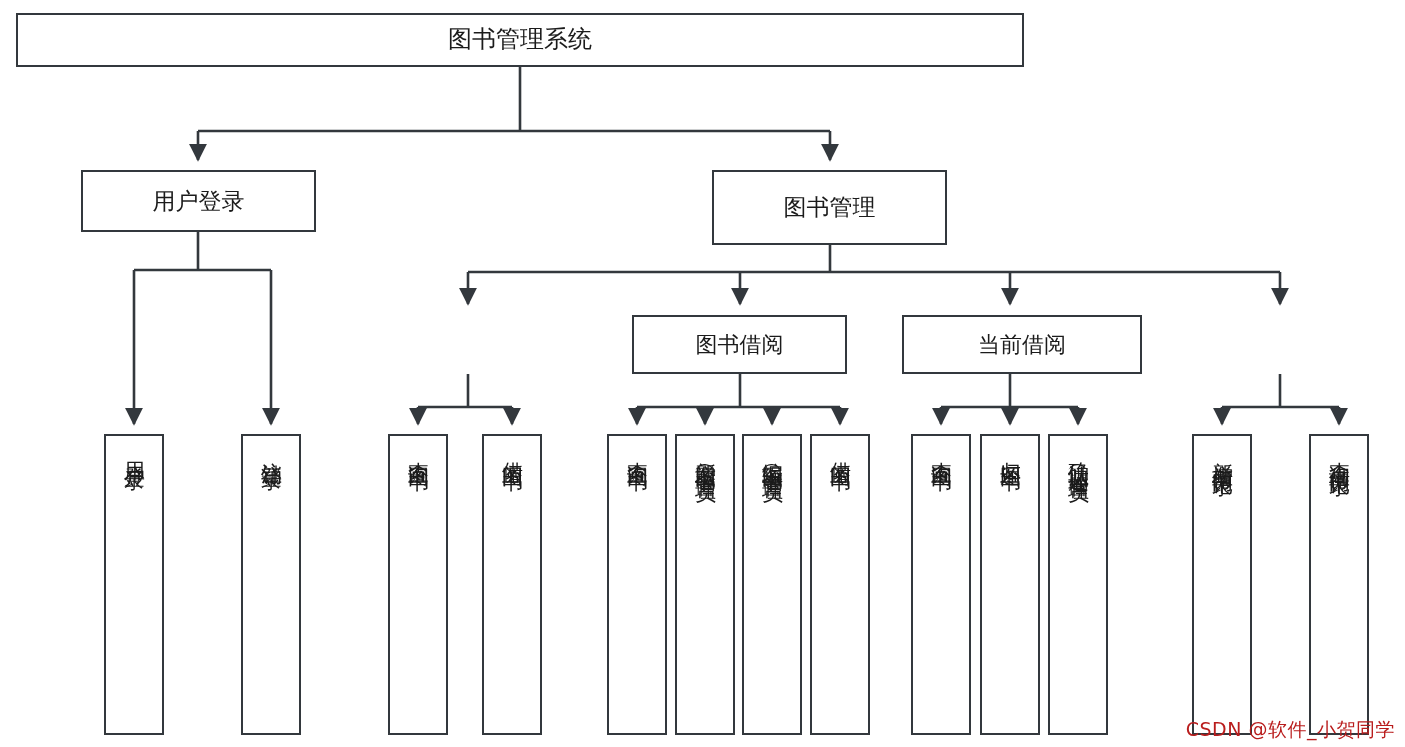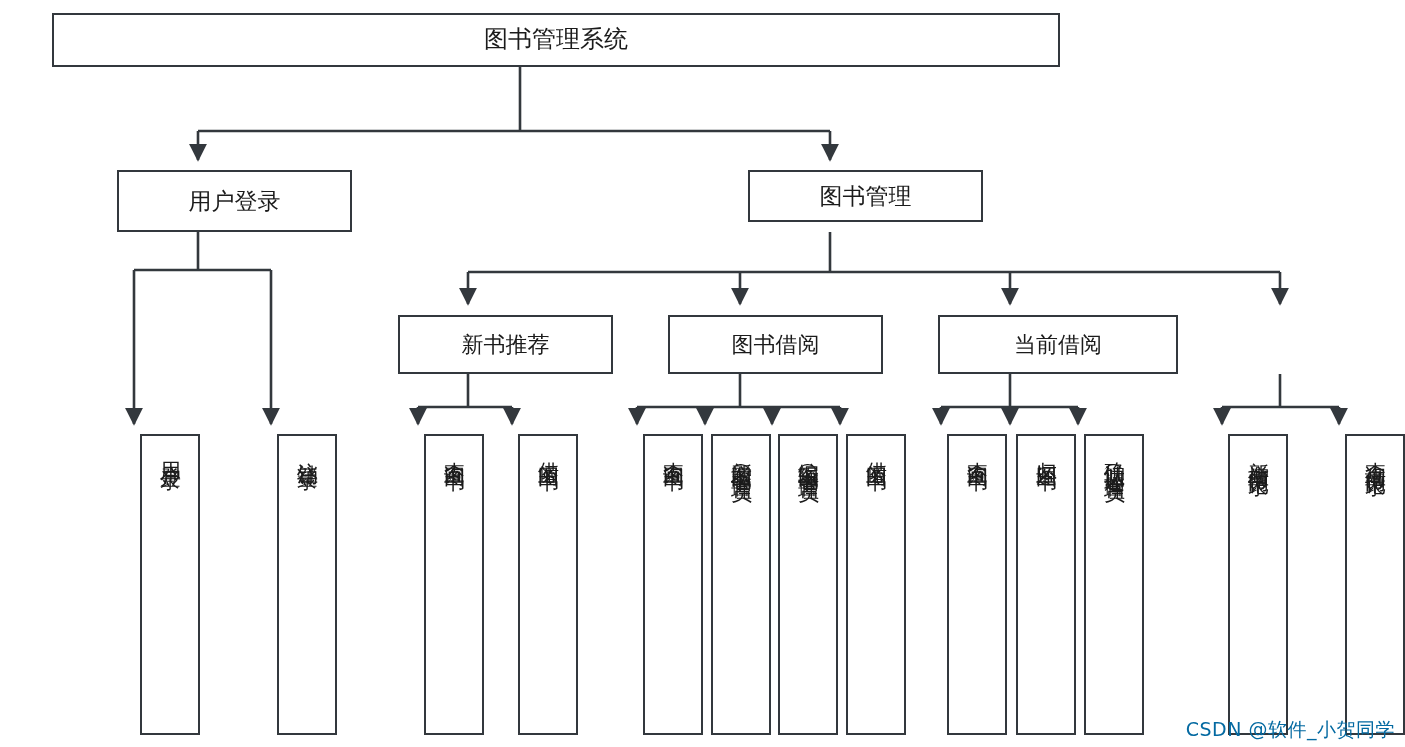--- a/index.html
+++ b/index.html
@@ -29,21 +29,20 @@
   .node {
     position: absolute;
     box-sizing: border-box;
     background: #ffffff;
     border: 2.4px solid #33383d;
     display: flex;
     align-items: center;
     justify-content: center;
     color: #1b1b1b;
     line-height: 1.08;
-    margin-left: 36px;
   }
   .node .label {
     display: block;
     text-align: center;
     white-space: nowrap;
   }
   .node.root   { font-size: 24px; }
   .node.lvl2   { font-size: 23px; }
   .node.lvl3   { font-size: 22px; }
   .node.leaf {
@@ -55,21 +54,21 @@
     writing-mode: vertical-rl;
     text-orientation: upright;
     letter-spacing: 3px;
     line-height: 1;
   }
   #watermark {
     position: absolute;
     right: 10px;
     bottom: 4px;
     font-size: 19px;
-    color: #0369a1;
+    color: #b91c1c;
     white-space: nowrap;
     letter-spacing: 0.5px;
   }
 </style>
 </head>
 <body>
 
 <div id="canvas">
 
   <svg class="edges" viewBox="0 0 1405 747" xmlns="http://www.w3.org/2000/svg">
@@ -122,27 +121,24 @@
     </g>
   </svg>
 
   <div class="node root" style="left:16px; top:13px; width:1008px; height:54px;">
     <span class="label">图书管理系统</span>
   </div>
 
   <div class="node lvl2" style="left:81px; top:170px; width:235px; height:62px;">
     <span class="label">用户登录</span>
   </div>
-  <div class="node lvl2" style="left:712px; top:170px; width:235px; height:52px;">
+  <div class="node lvl2" style="left:712px; top:170px; width:235px; height:75px;">
     <span class="label">图书管理</span>
   </div>
 
-  <div class="node lvl3" style="left:362px; top:315px; width:215px; height:59px;">
-    <span class="label">新书推荐</span>
-  </div>
   <div class="node lvl3" style="left:632px; top:315px; width:215px; height:59px;align-items:center;">
     <span class="label">图书借阅</span>
   </div>
   <div class="node lvl3" style="left:902px; top:315px; width:240px; height:59px;">
     <span class="label">当前借阅</span>
   </div>
 
   <div class="node leaf" style="left:104px; top:434px; width:60px; height:301px;">
     <span class="label">用户登录</span>
   </div>

